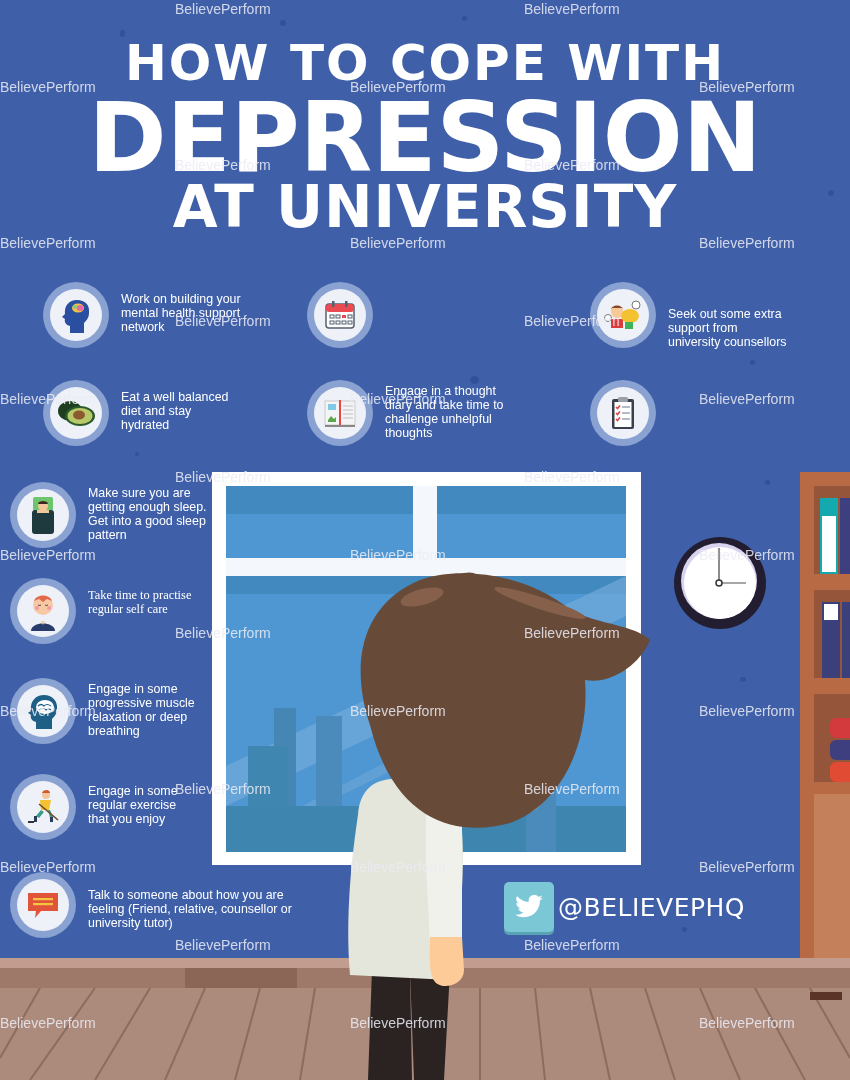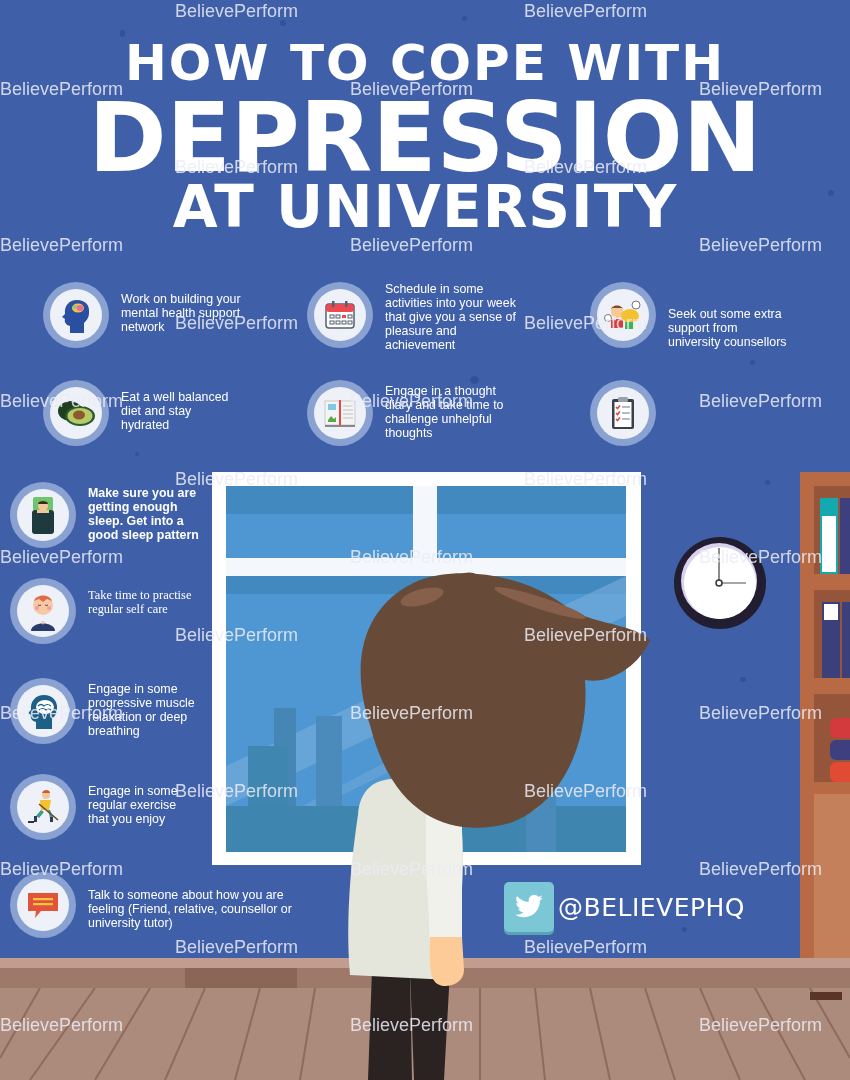--- a/index.html
+++ b/index.html
@@ -22,21 +22,21 @@
   .pane { position: absolute; background: #4f97d2; }
   .pane .band { position: absolute; left: 0; top: 0; width: 100%; height: 28px; background: #4189bf; }
   .mullion-v { position: absolute; left: 413px; top: 486px; width: 24px; height: 72px; background: #f4f8fc; }
   .mullion-h { position: absolute; left: 226px; top: 558px; width: 400px; height: 18px; background: #f4f8fc; }
 
   .shelf { position: absolute; left: 800px; top: 472px; width: 50px; height: 520px; background: #b86a44; }
   .floor-board { position: absolute; left: 0; top: 958px; width: 850px; height: 10px; background: #c29c8e; }
   .floor-skirt { position: absolute; left: 0; top: 968px; width: 850px; height: 20px; background: #9e7869; }
   .floor { position: absolute; left: 0; top: 988px; width: 850px; height: 92px; background: #ac8a7c; overflow: hidden; }
 
-  .wm { position: absolute; color: rgba(235,235,245,0.85); font-family: "Liberation Sans", sans-serif; font-size: 18px; white-space: nowrap; pointer-events: none; }
+  .wm { position: absolute; color: rgba(235,235,245,0.85); font-family: "Liberation Sans", sans-serif; font-size: 14px; white-space: nowrap; pointer-events: none; }
 
   .twitter { position: absolute; left: 504px; top: 882px; display: flex; align-items: center; }
   .tw-box { width: 50px; height: 50px; background: #7bc7d6; border-radius: 5px; box-shadow: 0 3px 0 #5aa3b4; display: flex; align-items: center; justify-content: center; }
   .tw-handle { color: #fff; font-family: "DejaVu Sans", sans-serif; font-size: 25px; margin-left: 4px; letter-spacing: 0.5px; }
 </style>
 </head>
 <body>
 
 <div class="wall">
   <div class="speck" style="left:120px;top:30px;width:5px;height:7px"></div>
@@ -88,21 +88,20 @@
             <rect x="25" y="16" width="4" height="3"></rect>
             <rect x="7" y="22" width="4" height="3"></rect>
             <rect x="13" y="22" width="4" height="3"></rect>
             <rect x="19" y="22" width="4" height="3"></rect>
             <rect x="25" y="22" width="4" height="3"></rect>
           </g>
           <rect x="19" y="16" width="4" height="3" fill="#ea4b52"></rect>
         </svg>
   </div>
     </div>
-  <div class="tip-text" style="width:135px;margin-top:0px;">Schedule in some activities into your week that give you a sense of pleasure and achievement</div>
 </div>
 
 <div class="tip" style="left:590px;top:282px;">
   <div class="icon-wrap">
       <div class="icon-inner">
     <svg width="40" height="34" viewBox="0 0 40 34">
           <circle cx="14" cy="14" r="6" fill="#f6c996"></circle>
           <path d="M8 12 C8 6 20 6 20 12 L19 10 L9 10 Z" fill="#8a4a2a"></path>
           <rect x="8" y="21" width="12" height="9" fill="#dc3b3b"></rect>
           <ellipse cx="27" cy="18" rx="9" ry="7" fill="#f4c230"></ellipse>
@@ -166,21 +165,21 @@
           <g stroke="#9aa6b8" stroke-width="1.5">
             <line x1="14" y1="12" x2="22" y2="12"></line>
             <line x1="14" y1="18" x2="22" y2="18"></line>
             <line x1="14" y1="24" x2="22" y2="24"></line>
           </g>
         </svg>
   </div>
     </div>
 </div>
 
-<div class="tip" style="left:10px;top:482px;font-weight:bold;">
+<div class="tip" style="left:10px;top:482px;">
   <div class="icon-wrap">
       <div class="icon-inner">
     <svg width="30" height="40" viewBox="0 0 30 40">
           <rect x="5" y="2" width="20" height="14" rx="2" fill="#6dc56c"></rect>
           <circle cx="15" cy="11" r="5" fill="#f3c69a"></circle>
           <path d="M10 9 C10 5 20 5 20 9 Z" fill="#3b2a20"></path>
           <rect x="4" y="15" width="22" height="24" rx="3" fill="#1f3a3e"></rect>
           <rect x="9" y="15" width="12" height="3" fill="#f3c69a"></rect>
         </svg>
   </div>

